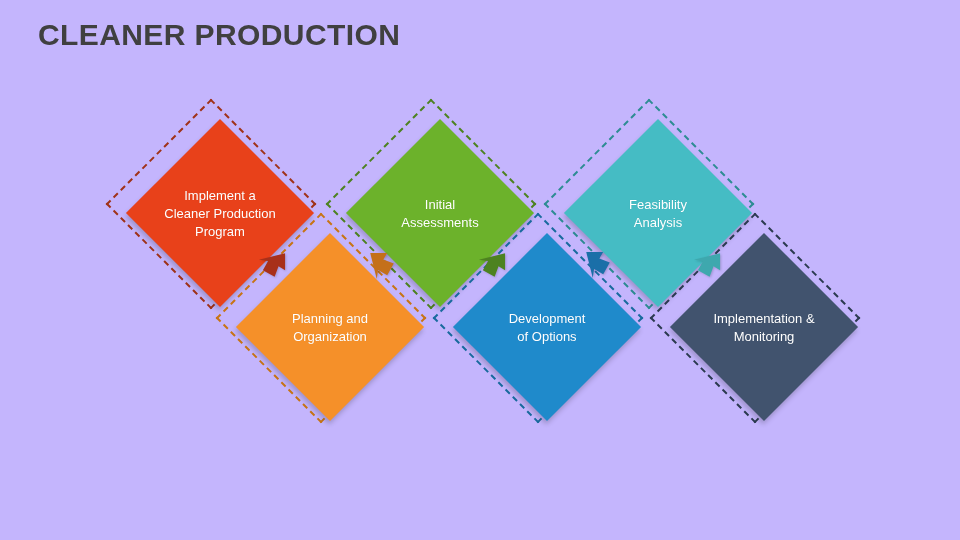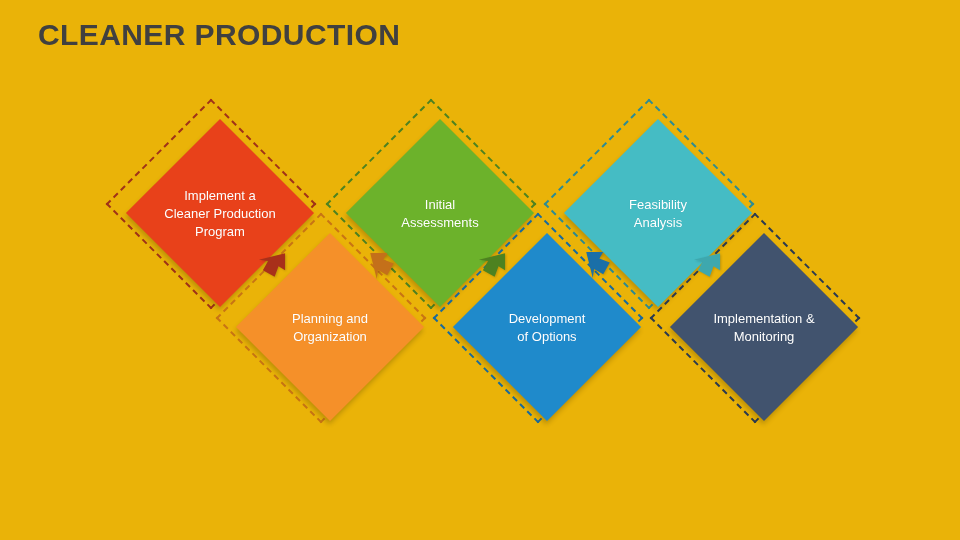--- a/index.html
+++ b/index.html
@@ -89,21 +89,21 @@
     display: block;
     width: 100%;
     height: 100%;
     overflow: visible;
     filter: drop-shadow(1px 1px 1px rgba(0,0,0,0.18));
   }
 </style>
 </head>
 <body>
 
-<div id="slide" style="background: #eab308;">
+<div id="slide" style="background: #c4b5fd;">
 
   <div id="slide-title" style="color: rgb(64, 64, 64);">CLEANER PRODUCTION</div>
 
   <div id="diagram">
       <div class="node" style="left: 220px; top: 213px;">
         <div class="outline" style="width: 149px; height: 149px; left: -9px; top: -9px; border-color: rgb(160, 50, 24);"></div>
         <div class="tile" style="width: 133px; height: 133px; background: rgb(232, 65, 26);">
           <div class="tile-inner">
             <div class="label" style="color: rgb(255, 255, 255);">Implement a
 Cleaner Production

